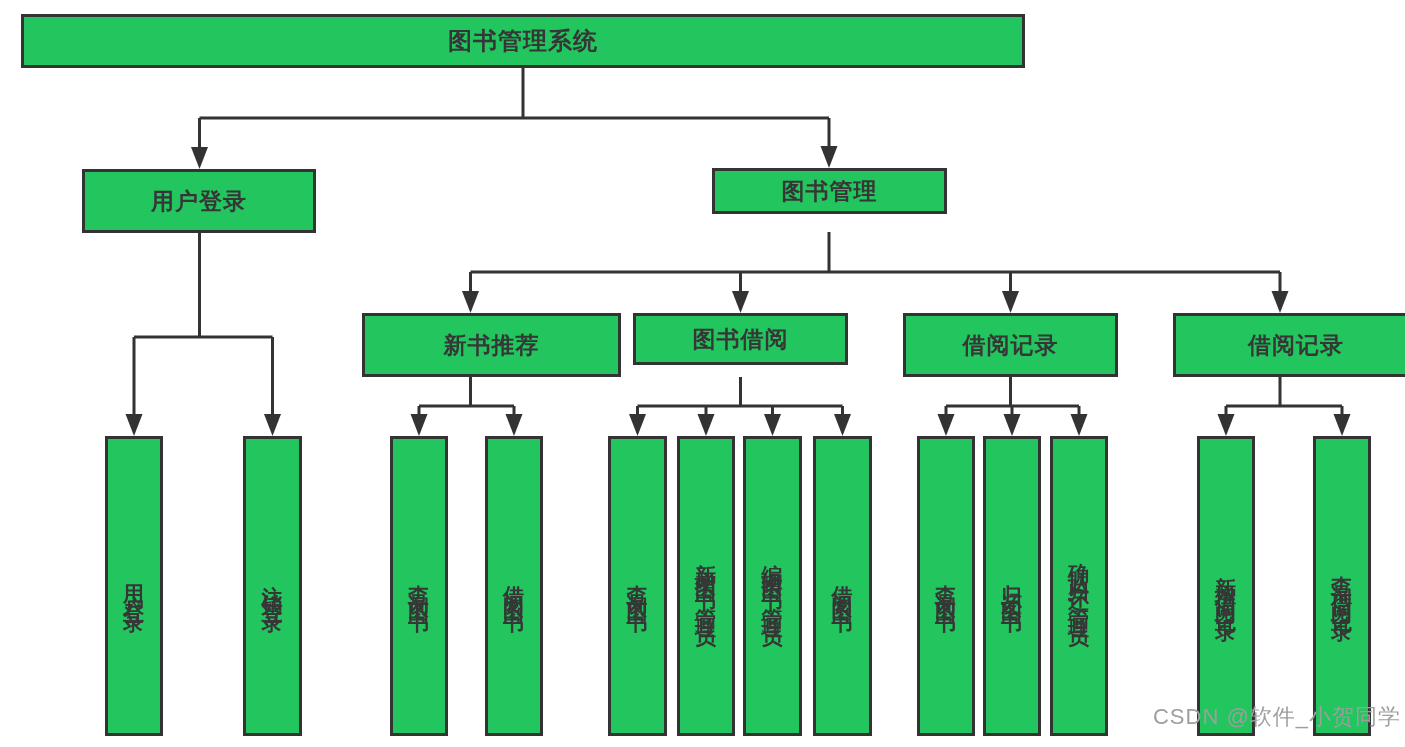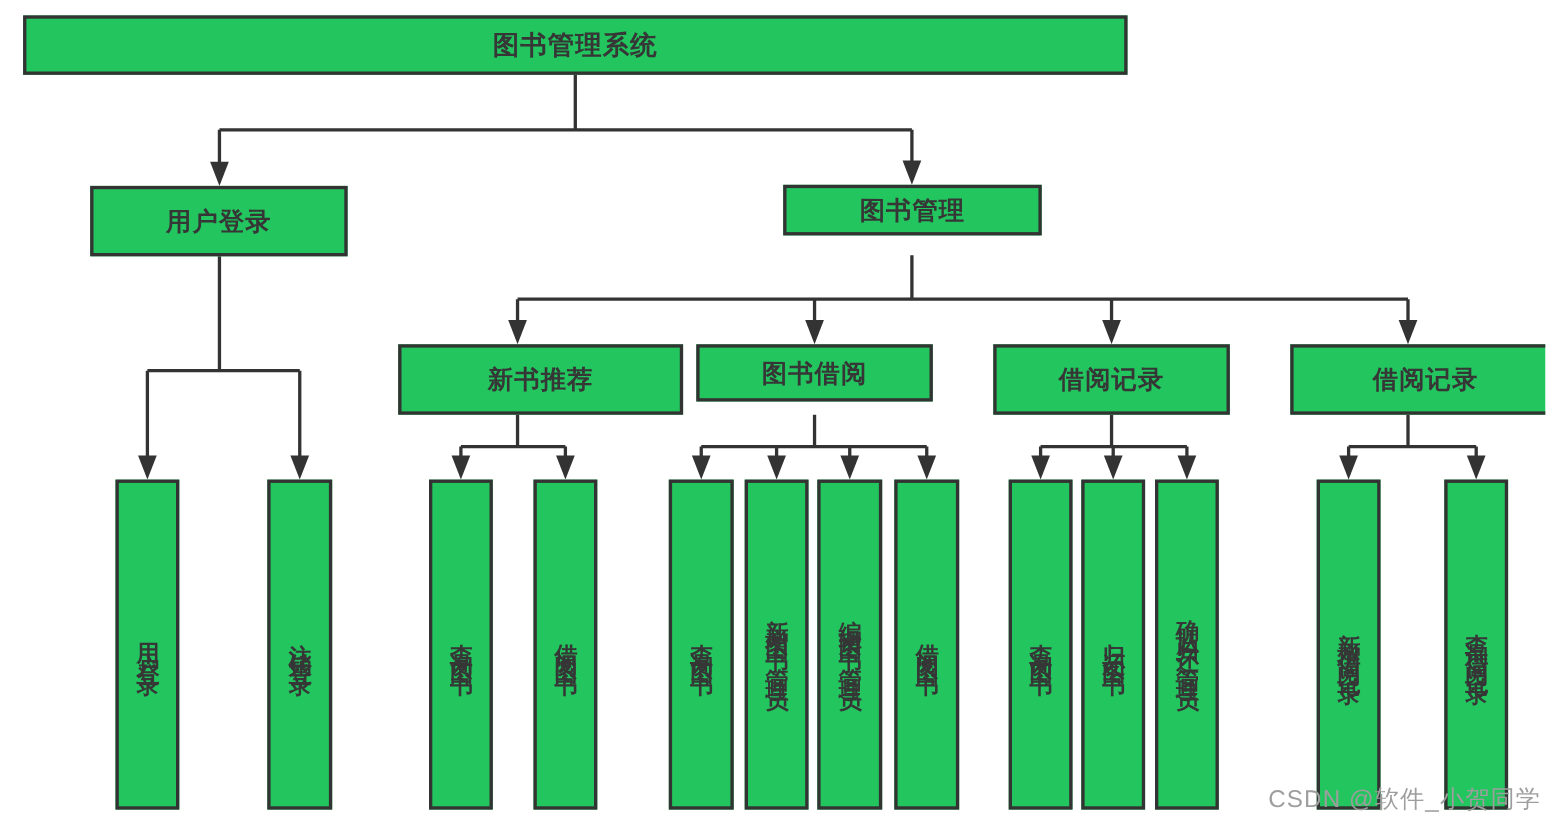--- a/index.html
+++ b/index.html
@@ -12,21 +12,21 @@
     position:absolute;box-sizing:border-box;border:3px solid #333333;background:#22c55e;
     display:flex;align-items:center;justify-content:center;text-align:center;font-weight:bold;
   }
   .lvl1 span{font-size:24px;letter-spacing:1px;}
   .lvl2 span,.lvl3 span{font-size:23px;letter-spacing:1px;}
   .leaf span{
     writing-mode:vertical-rl;text-orientation:upright;
     font-size:21px;letter-spacing:9px;line-height:1;
   }
   #watermark{
-    position:absolute;right:4px;bottom:5px;font-size:22px;letter-spacing:1px;
+    position:absolute;right:4px;bottom:15px;font-size:22px;letter-spacing:1px;
     color:#9e9e9e;white-space:nowrap;
   }
 </style>
 </head>
 <body>
 
 <div id="canvas">
 
   <svg id="wires" viewBox="0 0 1405 747">
     <g stroke="#333333" stroke-width="3" fill="none">

